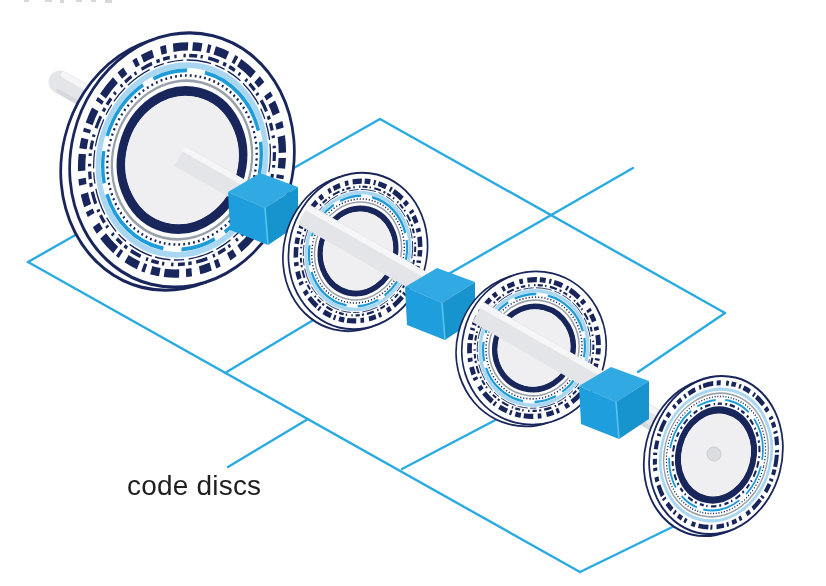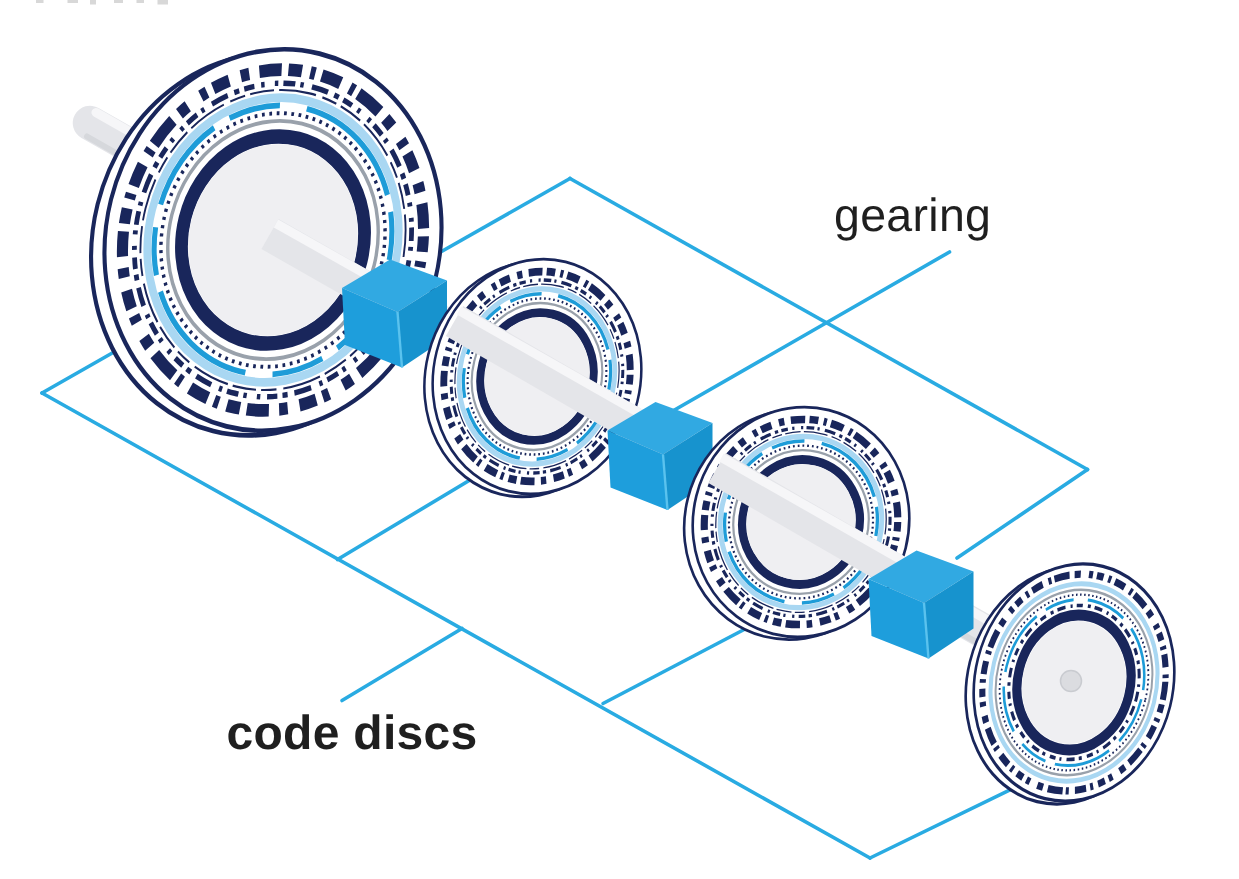--- a/index.html
+++ b/index.html
@@ -13,21 +13,21 @@
   .scene{position:absolute;left:0;top:0;}
   .diagram-label{
     position:absolute;
     color:var(--text,#1f1f1f);
     font-size:31px;
     letter-spacing:0.2px;
     white-space:nowrap;
     user-select:none;
   }
   #label-gearing{left:556px;top:126px;}
-  #label-code-discs{left:151px;top:470px;font-size:32px;font-weight:bold;}
+  #label-code-discs{left:127px;top:470px;font-size:28px;}
 
   
   .ln{stroke:var(--line_cyan,#29ABE2);stroke-width:2.4;fill:none;stroke-linecap:round;}
   .s-navy{stroke:var(--navy,#19265B);}
   .f-white{fill:var(--disc_face,#ffffff);}
   .f-none{fill:none;}
   .s-lblue{stroke:var(--ring_lightblue,#A9D7F2);}
   .s-blue{stroke:var(--ring_blue,#1E9CD8);}
   .s-gray{stroke:var(--ring_gray,#99A1AB);}
   .f-center{fill:var(--disc_center,#EFEFF2);}
@@ -149,16 +149,15 @@
     <g>
       <use href="#cubeProto" transform="translate(615,403)"></use>
     </g>
 
     <g>
       <use href="#discProtoSmall" transform="translate(716,455) rotate(14) scale(0.67,0.81)"></use>
       <circle class="f-hub s-hub" cx="714" cy="454" r="7"></circle>
     </g>
   </svg>
 
-  <div class="diagram-label" id="label-gearing">gearing</div>
 
   <div class="diagram-label" id="label-code-discs">code discs</div>
 </div>
 
 </body></html>

